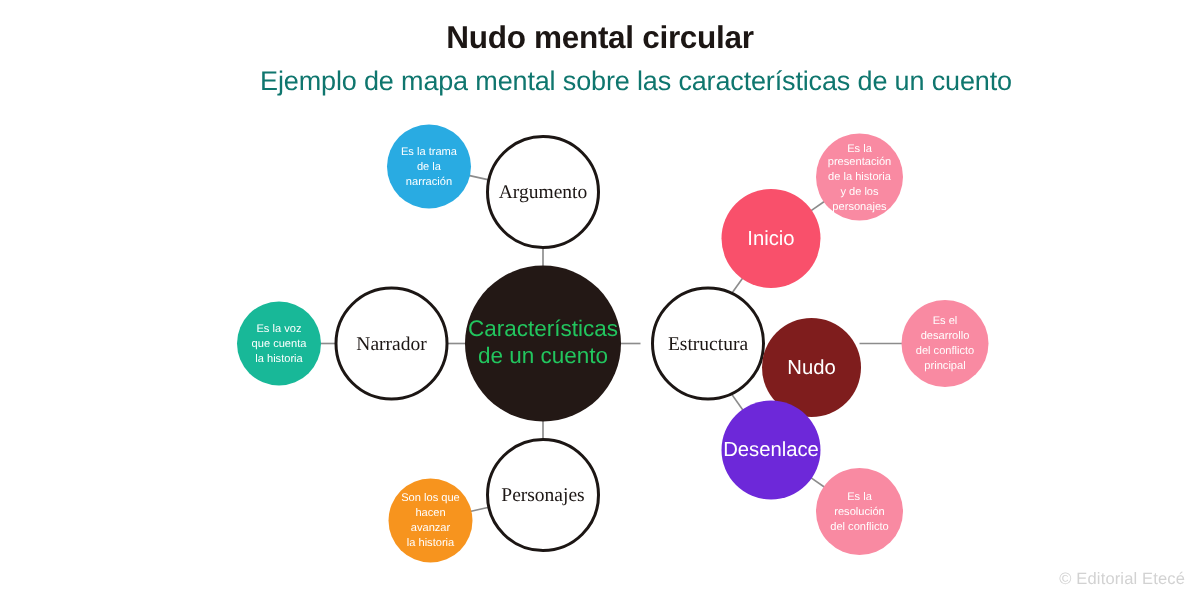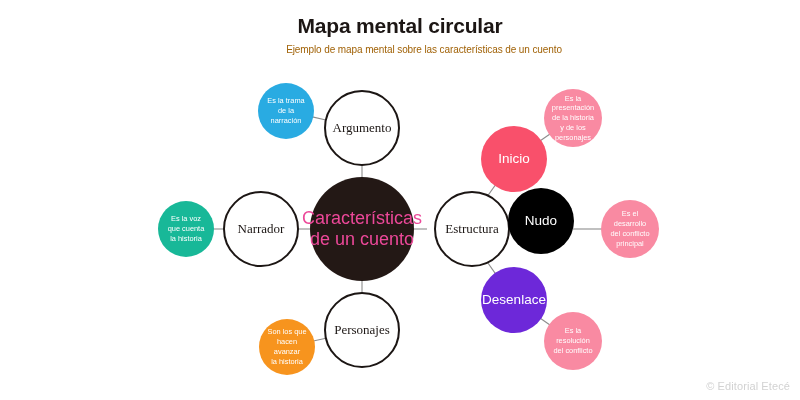--- a/index.html
+++ b/index.html
@@ -35,23 +35,23 @@
     margin: 0;
     padding-top: 14px;
     font-size: 21px;
     font-weight: bold;
     color: #1c1614;
     letter-spacing: -0.2px;
   }
   .subtitle {
     margin: 0;
     padding-top: 6px;
-    font-size: 10px;
-    font-weight: 400;
-    color: #a16207;
+    font-size: 18px;
+    font-weight: 400;
+    color: #0f766e;
     letter-spacing: -0.1px;
     padding-left: 48px;
   }
 
   
   #links {
     position: absolute;
     top: 0;
     left: 0;
     width: 800px;
@@ -74,22 +74,22 @@
   }
   .node .label {
     display: block;
     white-space: pre-line;
     padding: 0 4px;
   }
 
   
   .node-center {
     background: #231815;
-    color: #ec4899;
-    font-size: 18px;
+    color: #22c55e;
+    font-size: 15px;
     font-weight: 400;
     z-index: 3;
   }
 
   
   .node-outline {
     background: #ffffff;
     border: 2.6px solid #1c1614;
     color: #1c1614;
     font-size: 13px;
@@ -127,21 +127,21 @@
     letter-spacing: 0.1px;
     margin-top: 31px;
   }
 </style>
 </head>
 <body>
 
 <div id="canvas">
 
   <div class="header">
-    <h1 class="title">Mapa mental circular</h1>
+    <h1 class="title">Nudo mental circular</h1>
     <p class="subtitle">Ejemplo de mapa mental sobre las características de un cuento</p>
   </div>
 
   <svg id="links" viewBox="0 0 800 400" width="800" height="400">
       <line x1="362" y1="178" x2="362" y2="165" stroke="#8c8c8c" stroke-width="1.1"></line>
       <line x1="311" y1="229" x2="298" y2="229" stroke="#8c8c8c" stroke-width="1.1"></line>
       <line x1="362" y1="280" x2="362" y2="293" stroke="#8c8c8c" stroke-width="1.1"></line>
       <line x1="413" y1="229" x2="427" y2="229" stroke="#8c8c8c" stroke-width="1.1"></line>
       <line x1="325.8922926611744" y1="119.92327598999952" x2="312.3488675175214" y2="116.89382562891926" stroke="#8c8c8c" stroke-width="1.1"></line>
       <line x1="224" y1="229" x2="213" y2="229" stroke="#8c8c8c" stroke-width="1.1"></line>
@@ -167,21 +167,21 @@
       </div>
       <div class="node node-outline" style="left: 324px; top: 292px; width: 76px; height: 76px;">
         <span class="label">Personajes</span>
       </div>
       <div class="node node-outline" style="left: 434px; top: 191px; width: 76px; height: 76px;">
         <span class="label">Estructura</span>
       </div>
       <div class="node node-solid" style="left: 481px; top: 126px; width: 66px; height: 66px; background: rgb(249, 80, 107);">
         <span class="label">Inicio</span>
       </div>
-      <div class="node node-solid" style="left: 508px; top: 188px; width: 66px; height: 66px; background: #000000;">
+      <div class="node node-solid" style="left: 508px; top: 212px; width: 66px; height: 66px; background: #7f1d1d;">
         <span class="label">Nudo</span>
       </div>
       <div class="node node-solid" style="left: 481px; top: 267px; width: 66px; height: 66px; background: #6d28d9;">
         <span class="label">Desenlace</span>
       </div>
       <div class="node node-leaf" style="left: 258px; top: 83px; width: 56px; height: 56px; background: rgb(41, 171, 226);">
         <span class="label">Es la trama
 de la
 narración</span>
       </div>

